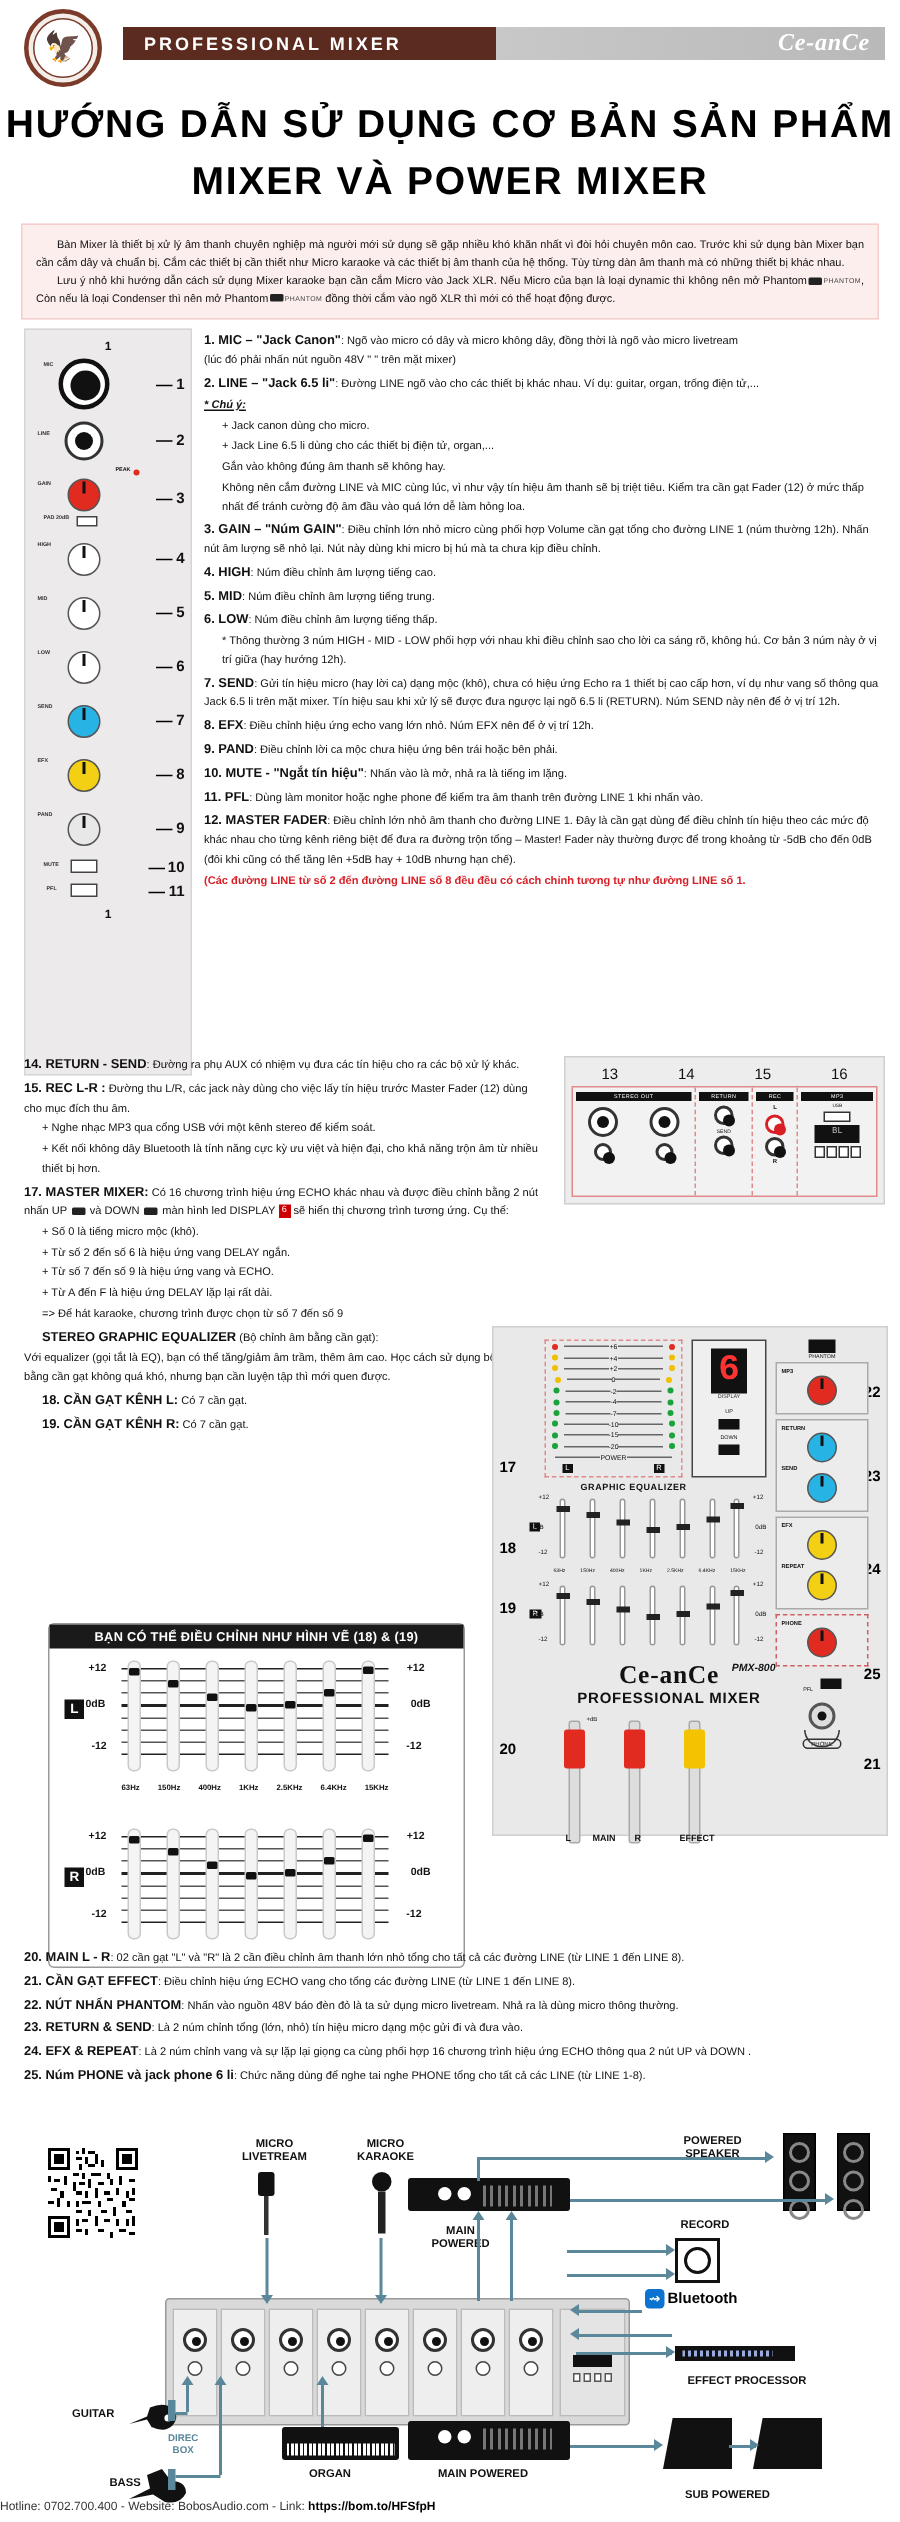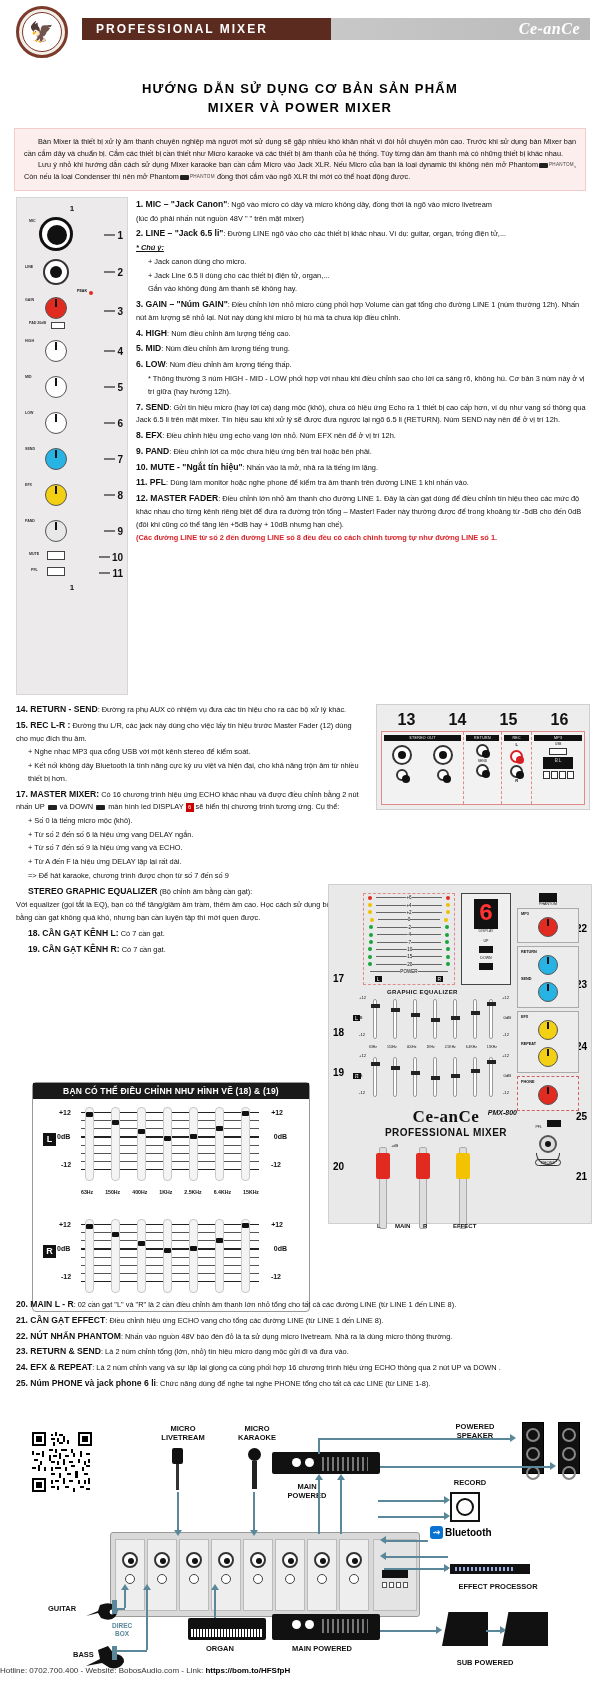--- a/index.html
+++ b/index.html
@@ -40,22 +40,22 @@
   }
   .banner-brand {
     position:absolute; right:10px; top:0; height:22px;
     display:flex; align-items:center;
     color:#ffffff; font-family:"Liberation Serif", serif;
     font-size:16px; font-weight:bold; font-style:italic; letter-spacing:0.5px;
   }
 
   
   .title {
-    text-align:center; font-weight:bold; font-size:13px;
-    letter-spacing:1.2px; line-height:1.45; margin-top:20px; color:#000;
+    text-align:center; font-weight:bold; font-size:26px;
+    letter-spacing:1.2px; line-height:1.45; margin-top:4px; color:#000;
   }
 
   
   .intro {
     margin:10px 14px 0 14px; background:#fdeeee; border:1px solid #f3cccc;
     padding:7px 9px; font-size:7.3px; line-height:1.62; text-align:justify;
   }
   .intro p { margin:0; text-indent:14px; }
   .sw { display:inline-block; width:9px; height:5px; background:#222;
         vertical-align:middle; margin:0 1px; border-radius:1px;}
@@ -112,21 +112,21 @@
   .fader-cap{position:absolute;left:38px;top:68px;width:22px;height:16px;background:#fff;border:1px solid #222;}
   .strip-bottom{text-align:center;font-size:8px;font-weight:bold;margin-top:2px;}
   .peak-dot{position:absolute;right:34px;top:2px;width:4px;height:4px;border-radius:50%;background:#e12b20;}
   .peak-txt{position:absolute;right:40px;top:0px;font-size:3.6px;font-weight:bold;}
 
   
   .panel1316{
     position:absolute; right:10px; width:214px; background:#ededed;
     border:1px solid #cfcfcf; padding:4px;
   }
-  .p1316-nums{display:flex; font-size:16px; font-weight:bold; justify-content:space-around; padding:2px 0;}
+  .p1316-nums{display:flex; font-size:10px; font-weight:normal; justify-content:space-around; padding:2px 0;}
   .p1316-body{position:relative;height:74px;border:1px solid #e08a8a;background:#f2f2f2;display:flex;}
   .jbox{flex:1;border-right:1px dashed #e08a8a;position:relative;padding-top:2px;}
   .jbox:last-child{border-right:none;}
   .jlabel{font-size:3.6px;background:#111;color:#fff;text-align:center;display:block;margin:1px 2px;padding:1px 0;letter-spacing:.3px;}
   .bigjack{width:20px;height:20px;border-radius:50%;border:2px solid #333;background:#fff;margin:3px auto 0;position:relative;}
   .bigjack:after{content:"";position:absolute;left:4px;top:4px;width:8px;height:8px;border-radius:50%;background:#111;}
   .redjack{border-color:#d81f26;}
   .redjack:after{background:#d81f26;}
   .usbport{width:18px;height:7px;border:1px solid #333;background:#fff;margin:2px auto;}
   .lcd{width:30px;height:12px;background:#111;color:#bbb;font-size:6px;text-align:center;margin:2px auto;font-family:"Liberation Mono",monospace;}
@@ -337,20 +337,21 @@
     </div>
 
     <div class="right-text">
       <p class="itm"><span class="lead">1. MIC – "Jack Canon"</span><span>: Ngõ vào micro có dây và micro không dây, đồng thời là ngõ vào micro livetream</span></p>
       <p class="itm"><span>(lúc đó phải nhấn nút nguồn 48V "        " trên mặt mixer)</span></p>
       <p class="itm"><span class="lead">2. LINE – "Jack 6.5 li"</span><span>: Đường LINE ngõ vào cho các thiết bị khác nhau. Ví dụ: guitar, organ, trống điện tử,...</span></p>
       <p class="itm"><span class="uline" style="font-style:italic;font-weight:bold;">* Chú ý:</span></p>
       <p class="itm sub"><span>+ Jack canon dùng cho micro.</span></p>
       <p class="itm sub"><span>+ Jack Line 6.5 li dùng cho các thiết bị điện tử, organ,...</span></p>
       <p class="itm sub"><span>Gắn vào không đúng âm thanh sẽ không hay.</span></p>
+      <p class="itm sub"><span>Không nên cắm đường LINE và MIC cùng lúc, vì như vậy tín hiệu âm thanh sẽ bị triệt tiêu. Kiểm tra cần gạt Fader (12) ở mức thấp nhất để tránh cường độ âm đầu vào quá lớn dễ làm hỏng loa.</span></p>
       <p class="itm"><span class="lead">3. GAIN – "Núm GAIN"</span><span>: Điều chỉnh lớn nhỏ micro cùng phối hợp Volume cần gạt tổng cho đường LINE 1 (núm thường 12h). Nhấn nút       âm lượng sẽ nhỏ lại. Nút này dùng khi micro bị hú mà ta chưa kịp điều chỉnh.</span></p>
       <p class="itm"><span class="lead">4. HIGH</span><span>: Núm điều chỉnh âm lượng tiếng cao.</span></p>
       <p class="itm"><span class="lead">5. MID</span><span>: Núm điều chỉnh âm lượng tiếng trung.</span></p>
       <p class="itm"><span class="lead">6. LOW</span><span>: Núm điều chỉnh âm lượng tiếng thấp.</span></p>
       <p class="itm sub"><span>* Thông thường 3 núm HIGH - MID - LOW phối hợp với nhau khi điều chỉnh sao cho lời ca sáng rõ, không hú. Cơ bản 3 núm này ở vị trí giữa (hay hướng 12h).</span></p>
       <p class="itm"><span class="lead">7. SEND</span><span>: Gửi tín hiệu micro (hay lời ca) dạng mộc (khô), chưa có hiệu ứng Echo ra 1 thiết bị cao cấp hơn, ví dụ như vang số thông qua Jack 6.5 li trên mặt mixer. Tín hiệu sau khi xử lý sẽ được đưa ngược lại ngõ 6.5 li (RETURN). Núm SEND này nên để ở vị trí 12h.</span></p>
       <p class="itm"><span class="lead">8. EFX</span><span>: Điều chỉnh hiệu ứng echo vang lớn nhỏ. Núm EFX nên để ở vị trí 12h.</span></p>
       <p class="itm"><span class="lead">9. PAND</span><span>: Điều chỉnh lời ca mộc chưa hiệu ứng bên trái hoặc bên phải.</span></p>
       <p class="itm"><span class="lead">10. MUTE - "Ngắt tín hiệu"</span><span>: Nhấn vào là mở, nhả ra là tiếng im lặng.</span></p>
       <p class="itm"><span class="lead">11. PFL</span><span>: Dùng làm monitor hoặc nghe phone để kiểm tra âm thanh trên đường LINE 1 khi nhấn vào.</span></p>

